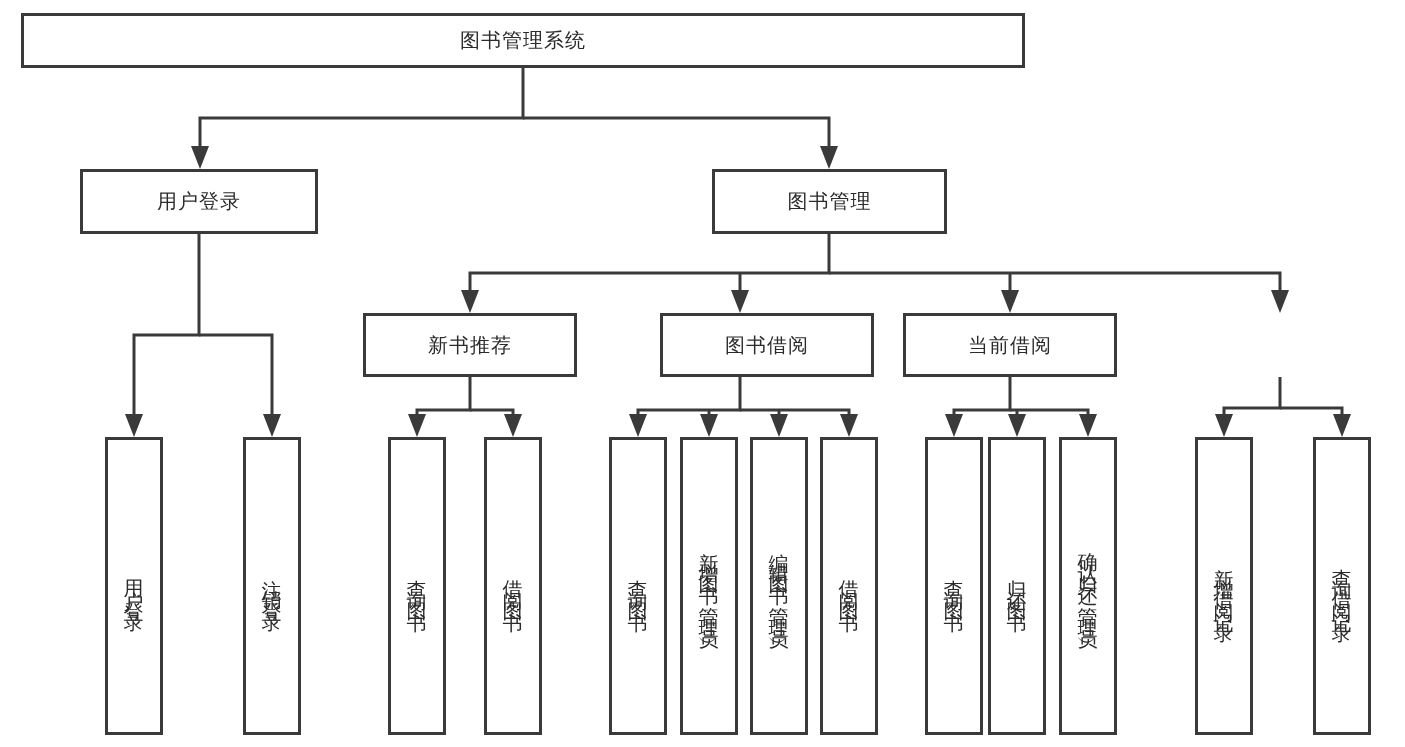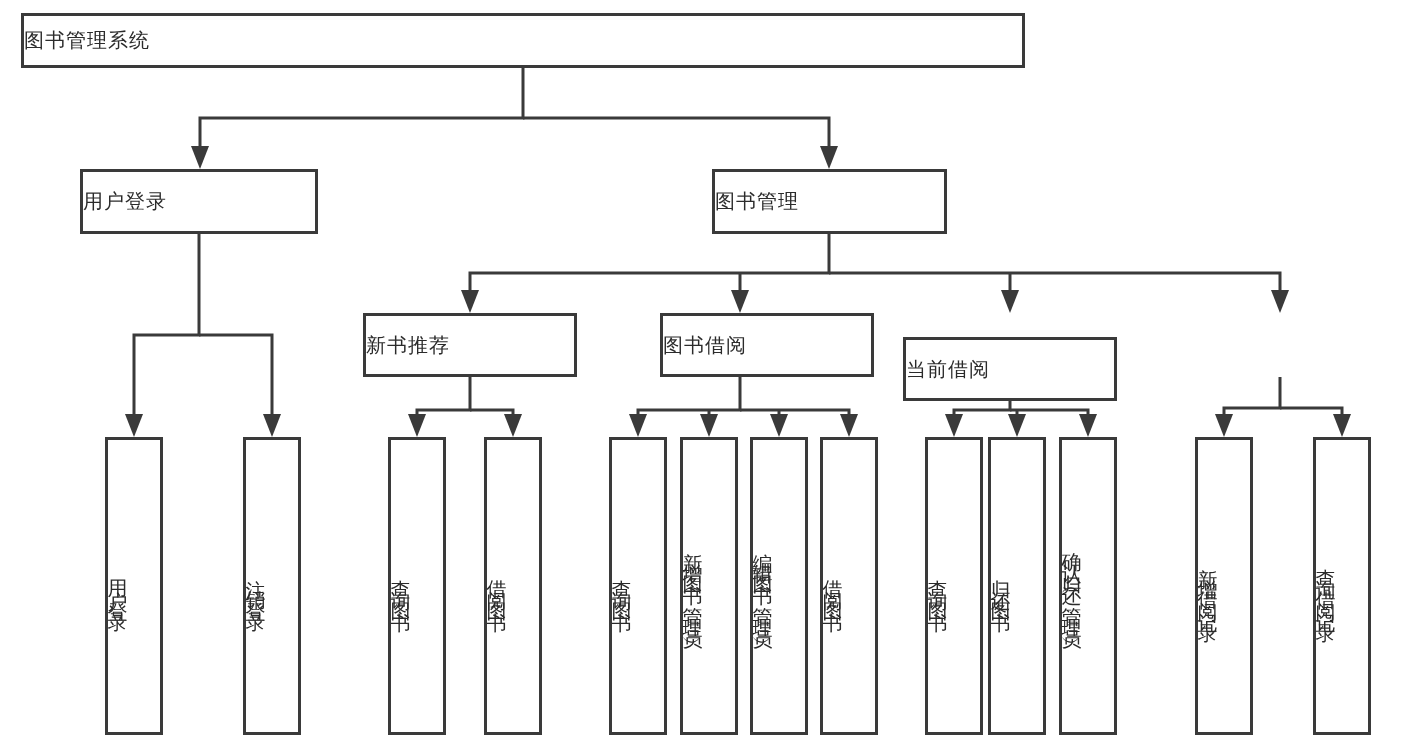--- a/index.html
+++ b/index.html
@@ -23,34 +23,35 @@
   svg.wires { position: absolute; left: 0; top: 0; }
   svg.wires .ln { stroke: var(--line); stroke-width: 3; fill: none; }
   svg.wires .tri { fill: var(--line); stroke: none; }
 
   .box {
     position: absolute;
     border: 3px solid var(--line);
     background: #fff;
     display: flex;
     align-items: center;
+    justify-content: center;
     color: var(--ink);
     font-size: 20px;
     letter-spacing: 1px;
     white-space: nowrap;
   }
 
   
   .root  { left: 21px;  top: 13px;  width: 1004px; height: 55px; }
   .l2a   { left: 80px;  top: 169px; width: 238px;  height: 65px; }
   .l2b   { left: 712px; top: 169px; width: 235px;  height: 65px; }
   .l3    { top: 313px;  width: 214px; height: 64px; }
   .l3-1  { left: 363px; }
   .l3-2  { left: 660px; }
-  .l3-3  { left: 903px; margin-top: 24px; }
+  .l3-3  { left: 903px; }
   .l3-4  { left: 1173px; }
 
   .leaf  { top: 437px; width: 58px; height: 298px; border-width: 3px; }
   .leaf span {
     writing-mode: vertical-rl;
     text-orientation: mixed;
     letter-spacing: 11px;
     font-size: 20px;
     line-height: 1;
     white-space: nowrap;

